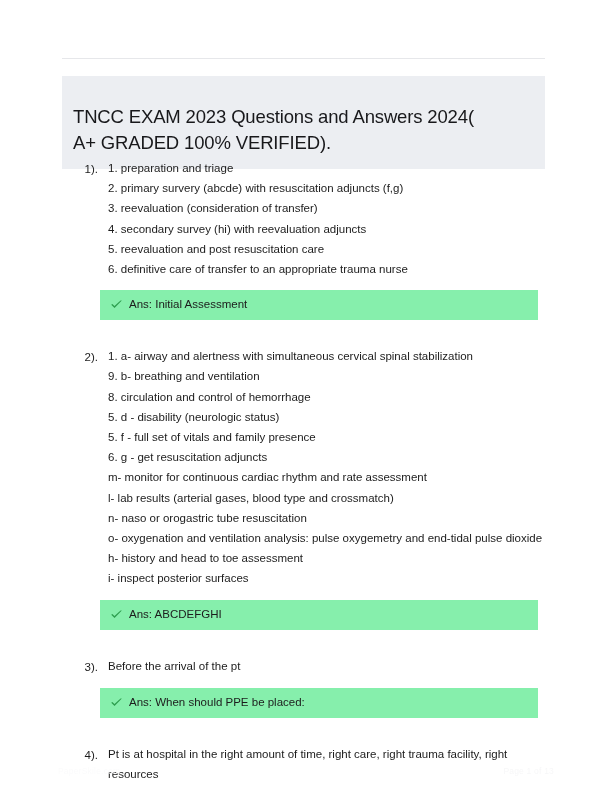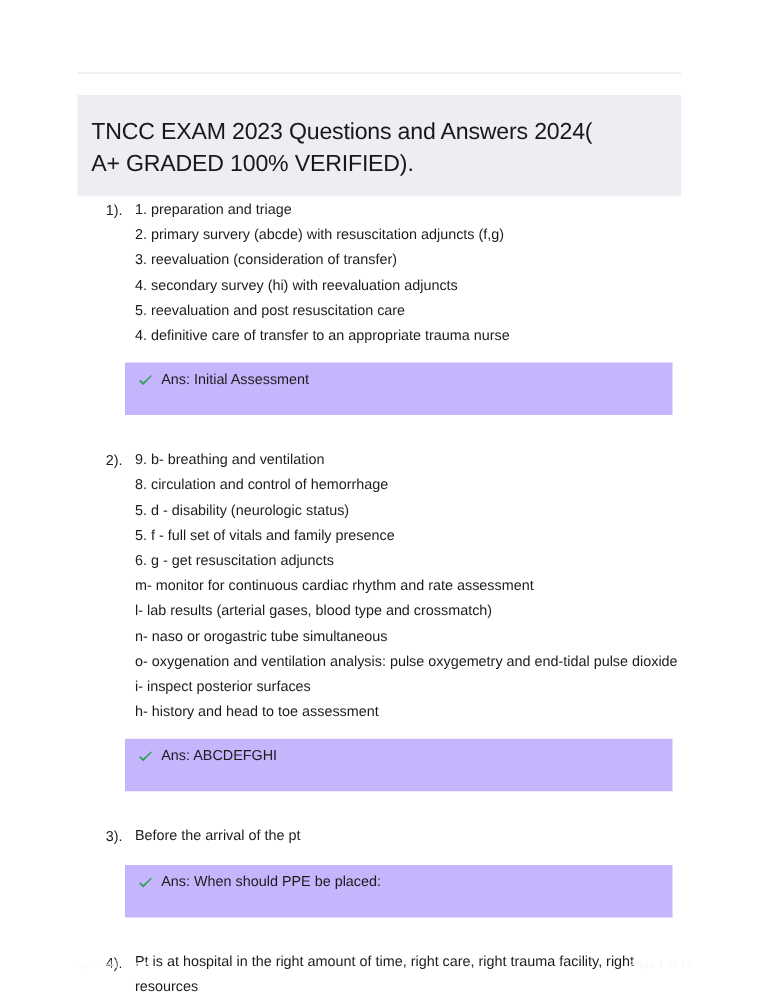--- a/index.html
+++ b/index.html
@@ -32,21 +32,21 @@
     background: #e6e7ea;
   }
 
   .title-band {
     position: absolute;
     left: 62px;
     top: 76px;
     width: 483px;
     box-sizing: border-box;
     background: #eceef2;
-    padding: 16px 12px 13px 11px;
+    padding: 28px 12px 13px 11px;
   }
   .title-text {
     font-size: 18.5px;
     line-height: 26px;
     font-weight: 400;
     color: #18181b;
     letter-spacing: -0.15px;
     white-space: pre-line;
   }
 
@@ -89,22 +89,22 @@
     line-height: 20.2px;
     color: #1c1c1c;
     white-space: pre-wrap;
   }
 
   .ans-box {
     margin-left: 38px;
     margin-top: 11px;
     width: 438px;
     box-sizing: border-box;
-    background: #c4b5fd;
-    padding: 7px 10px 20px 10px;
+    background: #86efac;
+    padding: 7px 10px 8px 10px;
     display: flex;
     align-items: center;
   }
   .check-icon {
     flex: 0 0 auto;
     width: 13px;
     height: 13px;
     margin-right: 6px;
     display: block;
   }
@@ -159,47 +159,48 @@
 
     <div class="qa-item">
       <div class="qa-row">
         <div class="q-num">1).</div>
         <div class="q-body">
           <div class="q-line">1. preparation and triage</div>
           <div class="q-line">2. primary survery (abcde) with resuscitation adjuncts (f,g)</div>
           <div class="q-line">3. reevaluation (consideration of transfer)</div>
           <div class="q-line">4. secondary survey (hi) with reevaluation adjuncts</div>
           <div class="q-line">5. reevaluation and post resuscitation care</div>
-          <div class="q-line">4. definitive care of transfer to an appropriate trauma nurse</div>
+          <div class="q-line">6. definitive care of transfer to an appropriate trauma nurse</div>
         </div>
       </div>
       <div class="ans-box">
         <svg class="check-icon" viewBox="0 0 16 16">
           <path d="M1.5 8.4 L5.6 12.4 L14.6 3.0 L13.0 3.0 L5.5 9.9 L2.9 7.4 Z" fill="#2e9e4f"></path>
         </svg>
         <span class="ans-text">Ans: Initial Assessment</span>
       </div>
       <div class="gap-1"></div>
     </div>
 
     <div class="qa-item">
       <div class="qa-row">
         <div class="q-num">2).</div>
         <div class="q-body">
+          <div class="q-line">1. a- airway and alertness with simultaneous cervical spinal stabilization</div>
           <div class="q-line">9. b- breathing and ventilation</div>
           <div class="q-line">8. circulation and control of hemorrhage</div>
           <div class="q-line">5. d - disability (neurologic status)</div>
           <div class="q-line">5. f - full set of vitals and family presence</div>
           <div class="q-line">6. g - get resuscitation adjuncts</div>
           <div class="q-line">m- monitor for continuous cardiac rhythm and rate assessment</div>
           <div class="q-line">l- lab results (arterial gases, blood type and crossmatch)</div>
-          <div class="q-line">n- naso or orogastric tube simultaneous</div>
+          <div class="q-line">n- naso or orogastric tube resuscitation</div>
           <div class="q-line">o- oxygenation and ventilation analysis: pulse oxygemetry and end-tidal pulse dioxide</div>
+          <div class="q-line">h- history and head to toe assessment</div>
           <div class="q-line">i- inspect posterior surfaces</div>
-          <div class="q-line">h- history and head to toe assessment</div>
         </div>
       </div>
       <div class="ans-box">
         <svg class="check-icon" viewBox="0 0 16 16">
           <path d="M1.5 8.4 L5.6 12.4 L14.6 3.0 L13.0 3.0 L5.5 9.9 L2.9 7.4 Z" fill="#2e9e4f"></path>
         </svg>
         <span class="ans-text">Ans: ABCDEFGHI</span>
       </div>
       <div class="gap-2"></div>
     </div>

